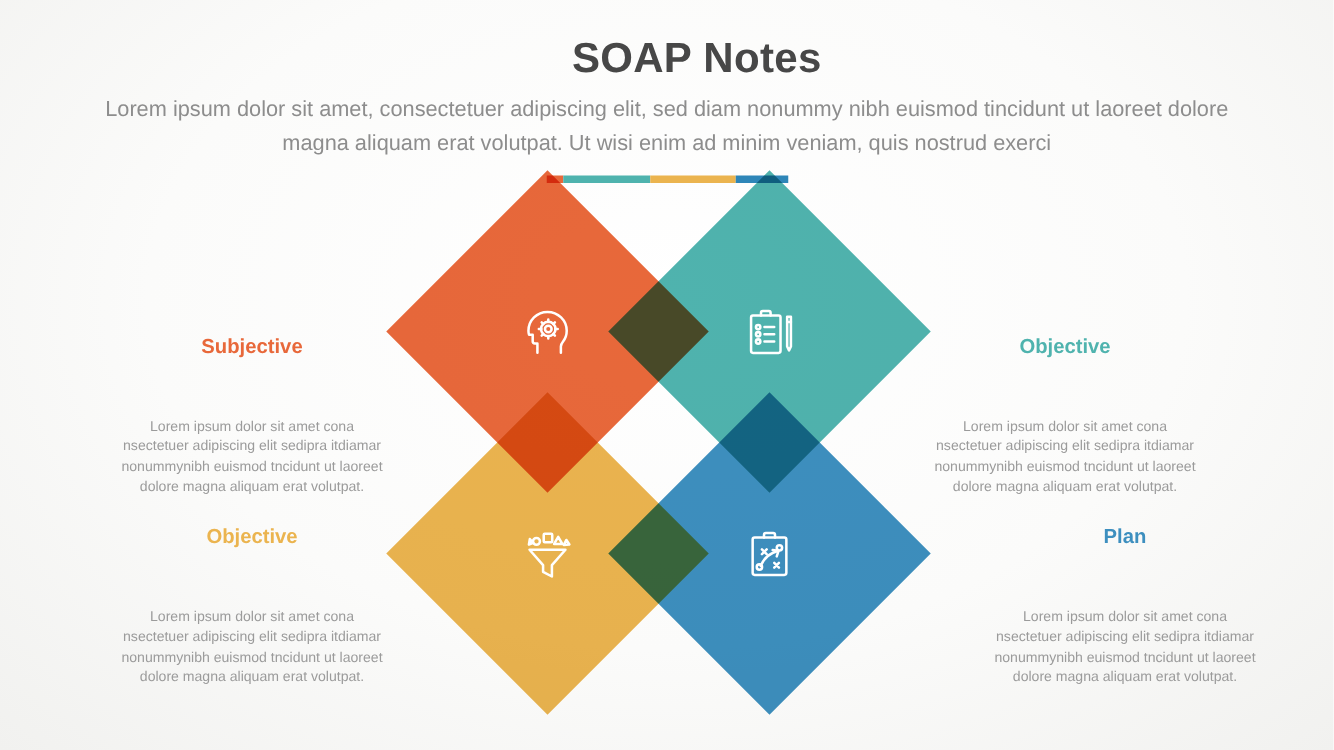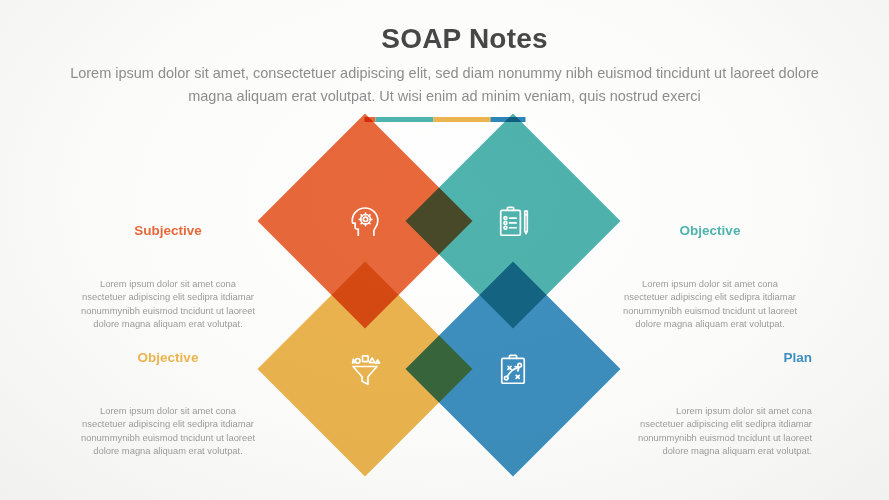--- a/index.html
+++ b/index.html
@@ -105,21 +105,21 @@
 
   
   .block {
     position: absolute;
     width: 180px;
     text-align: center;
   }
   .blk-subjective { left: 78px;  top: 186px; }
   .blk-assessment { left: 78px;  top: 313px; }
   .blk-objective  { left: 620px; top: 186px; }
-  .blk-plan       { left: 632px; top: 313px; text-align: right; }
+  .blk-plan       { left: 660px; top: 313px; }
 
   .blk-heading {
     font-size: 13.5px;
     font-weight: bold;
     line-height: 18px;
     margin-bottom: 8px;
     margin-top: 36px;
   }
 
   .blk-body {

